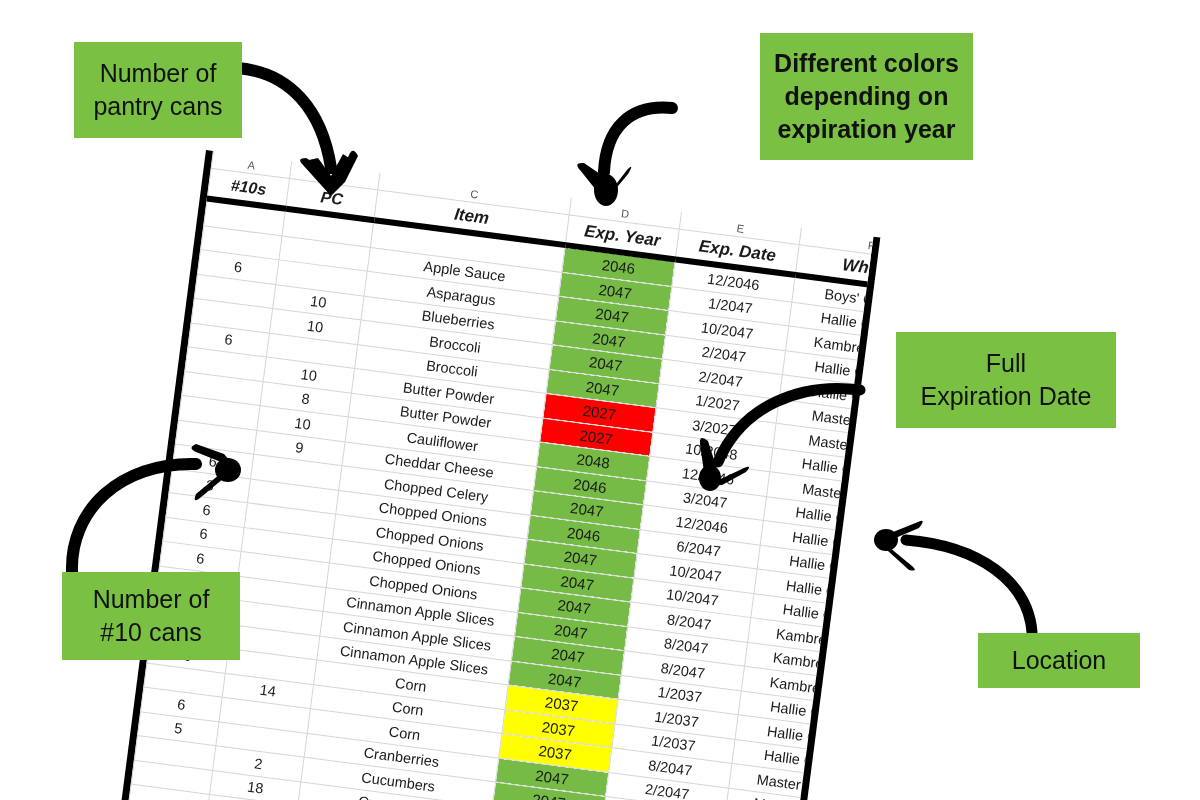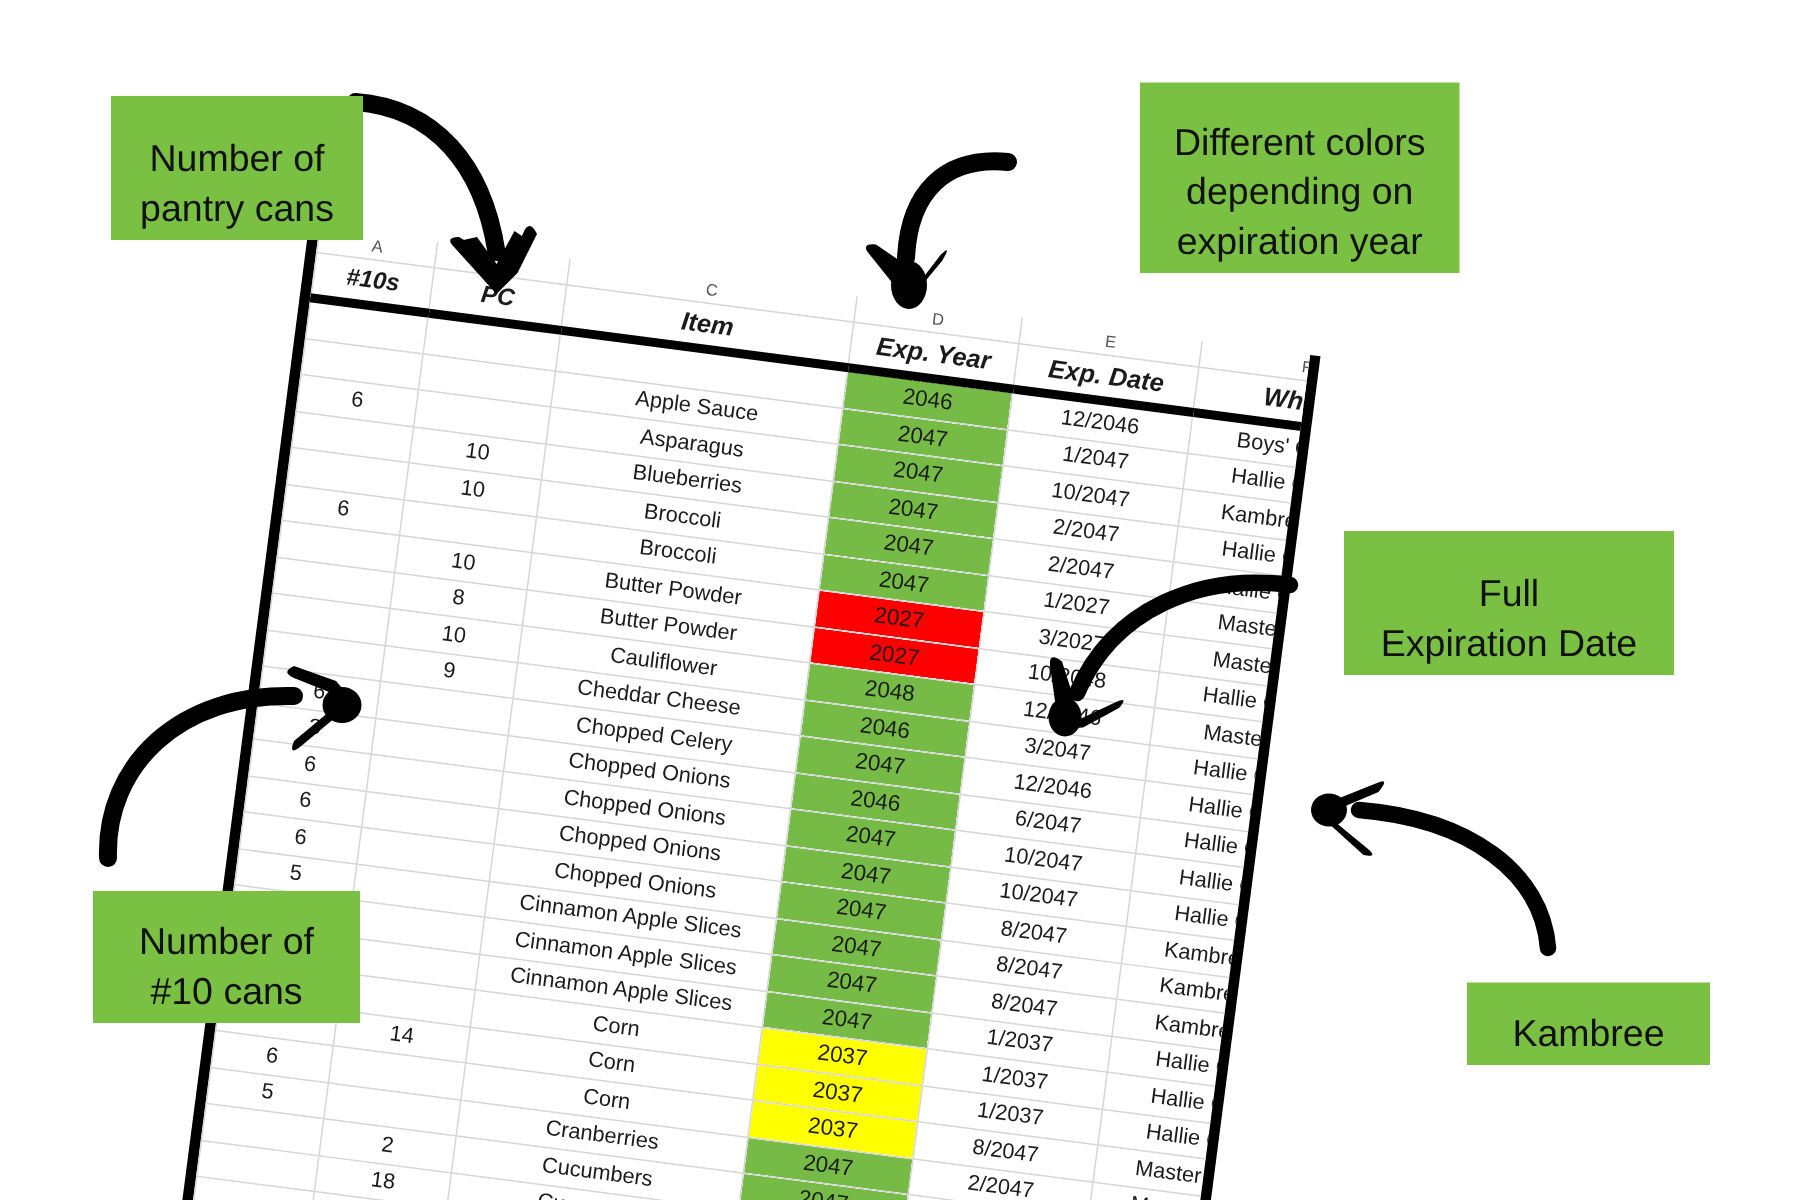--- a/index.html
+++ b/index.html
@@ -79,27 +79,26 @@
   td.year.yellow{background:#ffff00;}
 
   
   .callout{
     position:absolute;
     background:#7ac143;
     color:#111;
     font-size:25px;
     line-height:1.32;
     text-align:center;
-    display:flex;align-items:flex-end;justify-content:center;
+    display:flex;align-items:center;justify-content:center;
     padding:4px 8px;
     box-sizing:border-box;
-    margin-top:22px;
   }
   #cal-pantry{left:74px;  top:42px;  width:168px;height:96px;}
-  #cal-colors{left:760px; top:33px;  width:213px;height:127px;}
+  #cal-colors{left:760px; top:33px;  width:213px;height:127px;font-weight:bold;}
   #cal-full{  left:896px; top:332px; width:220px;height:96px;}
   #cal-ten{   left:62px;  top:572px; width:178px;height:88px;}
   #cal-loc{   left:978px; top:633px; width:162px;height:55px;}
 
   .arrow{position:absolute;left:0;top:0;width:1200px;height:800px;pointer-events:none;}
 </style>
 </head>
 <body>
 
 <div id="stage">
@@ -367,16 +366,16 @@
   <div class="callout" id="cal-colors">
     <span>Different colors<br>depending on<br>expiration year</span>
   </div>
   <div class="callout" id="cal-full">
     <span>Full<br>Expiration Date</span>
   </div>
   <div class="callout" id="cal-ten">
     <span>Number of<br>#10 cans</span>
   </div>
   <div class="callout" id="cal-loc">
-    <span>Kambree</span>
+    <span>Location</span>
   </div>
 
 </div>
 
 </body></html>

